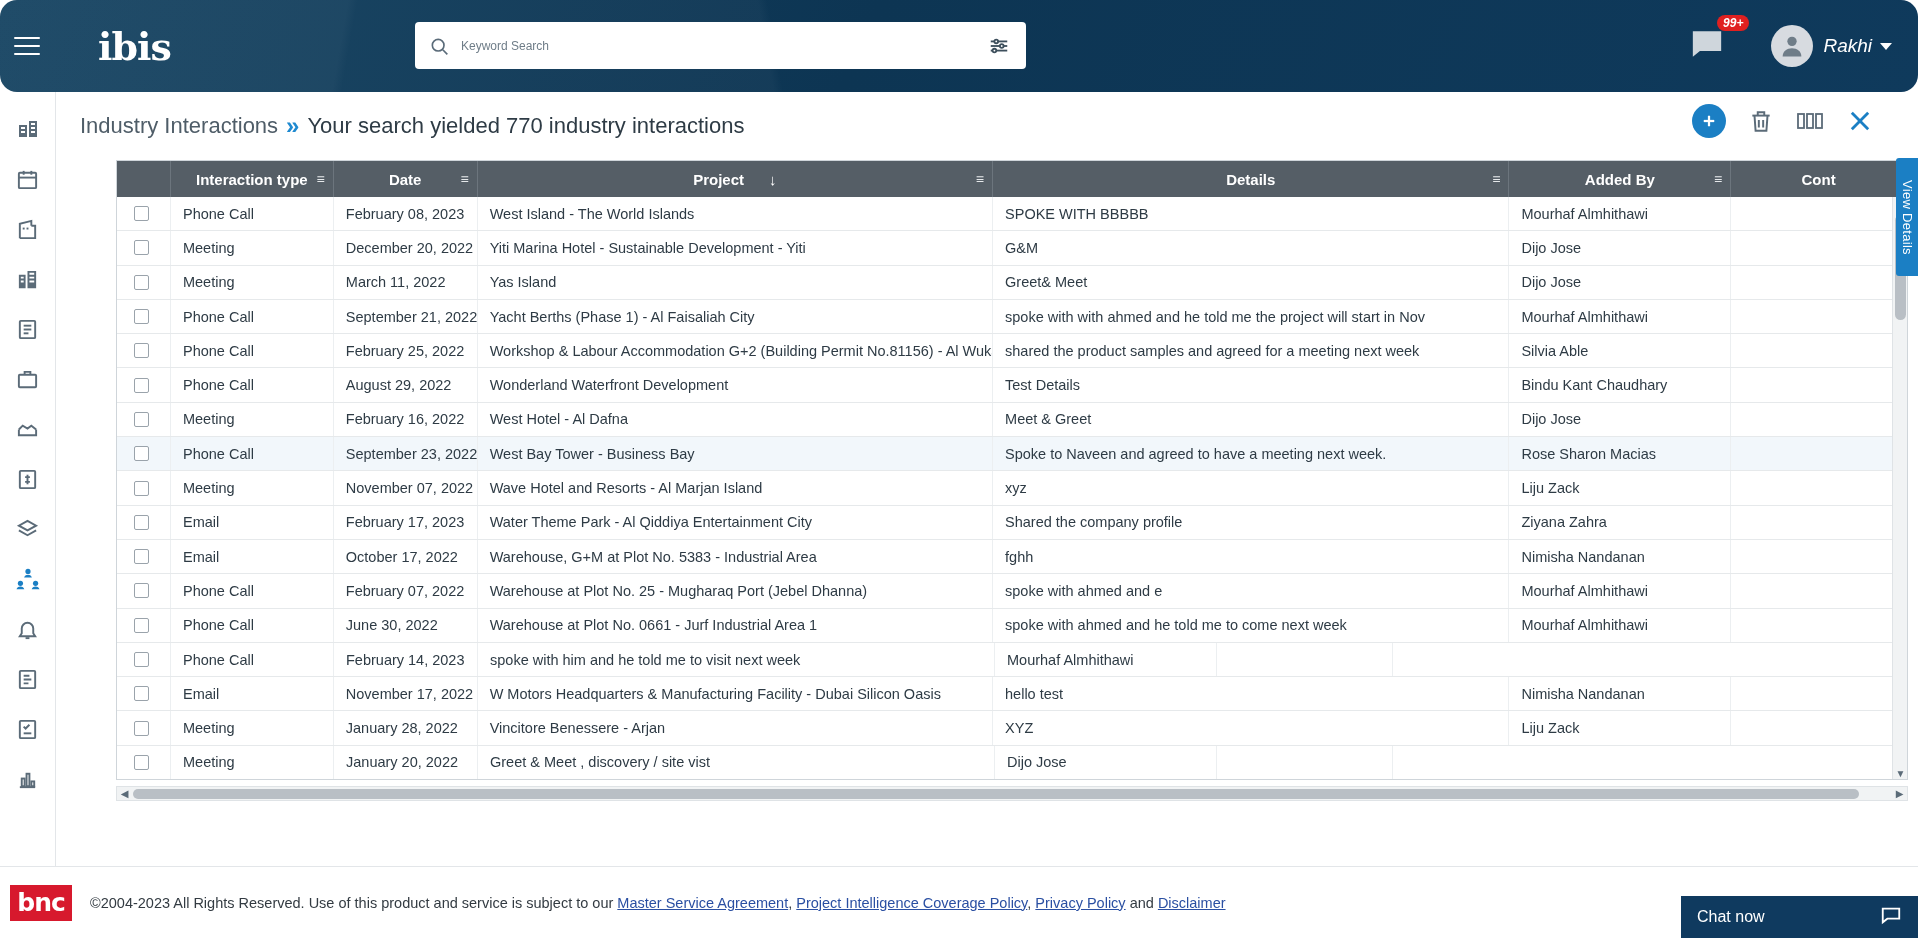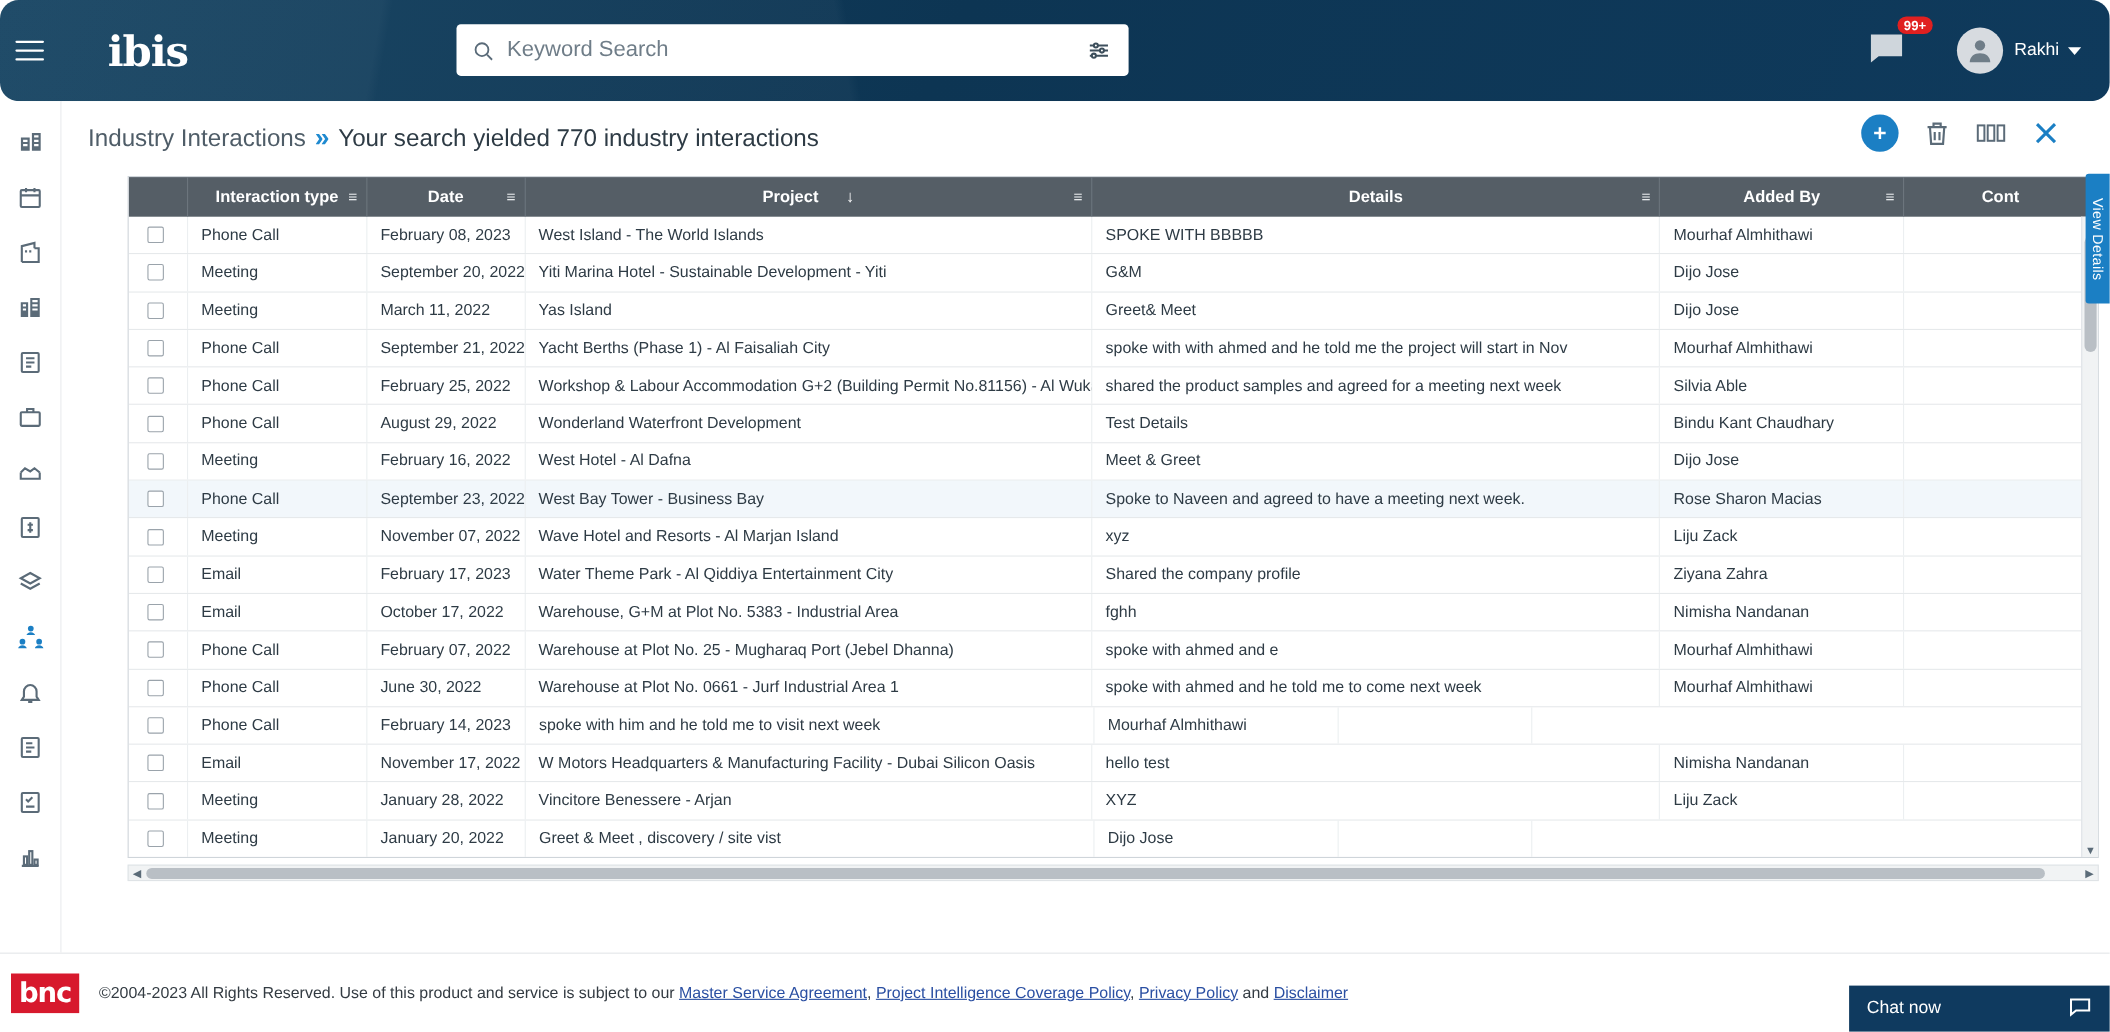--- a/index.html
+++ b/index.html
@@ -35,38 +35,38 @@
     color: #ffffff; font-size: 38px; font-weight: 700; letter-spacing: -1px;
     margin-left: 48px; font-family: "DejaVu Serif", serif; position: relative; z-index: 3;
   }
   .searchwrap {
     position: absolute; left: 415px; top: 22px; width: 611px; height: 47px;
     background: #ffffff; border-radius: 4px; display: flex; align-items: center;
     z-index: 3;
   }
   .search-icon { margin-left: 14px; margin-right: 10px; color: #5a6b79; display: flex; }
   .search-input {
-    border: none; outline: none; flex: 1; font-size: 20px; color: #ec4899;
+    border: none; outline: none; flex: 1; font-size: 12px; color: #ec4899;
     font-family: "Liberation Sans", sans-serif; background: transparent;
   }
   .search-input::placeholder { color: #6f7d88; }
   .filter-icon { margin-right: 16px; color: #3d4f5c; display: flex; cursor: pointer; }
 
-  .topright { position: absolute; right: 26px; top: 0; height: 92px; display: flex; align-items: center; z-index: 3; }
+  .topright { position: absolute; right: 26px; top: 0; height: 92px; display: flex; align-items: center; z-index: 3; font-style: italic; }
   .chat-wrap { position: relative; margin-right: 44px; cursor: pointer; }
   .badge {
     position: absolute; top: -12px; right: -22px; background: #e02020; color: #fff;
     font-size: 12px; border-radius: 10px; padding: 1px 6px; min-width: 30px; text-align: center;
     font-weight: 600;
   }
   .avatar {
     width: 42px; height: 42px; border-radius: 50%; background: #d7dbe0;
     display: flex; align-items: center; justify-content: center; margin-right: 10px;
   }
-  .username { color: #ffffff; font-size: 16px; margin-right: 8px; }
+  .username { color: #ffffff; font-size: 19px; margin-right: 8px; }
   .caret-down {
     width: 0; height: 0; border-left: 6px solid transparent; border-right: 6px solid transparent;
     border-top: 7px solid #ffffff;
   }
 
   
   .sidebar {
     position: absolute; left: 0; top: 92px; width: 56px; height: 774px;
     background: #ffffff; border-right: 1px solid #e3e6e9;
     display: flex; flex-direction: column; align-items: center; padding-top: 12px;
@@ -410,21 +410,21 @@
             <div class="cell c-proj">West Island - The World Islands</div>
             <div class="cell c-det">SPOKE WITH BBBBB</div>
             <div class="cell c-added">Mourhaf Almhithawi</div>
             <div class="cell c-cont"></div>
           </div>
           <div class="row">
             <div class="cell cb c-chk">
               <div class="chk"></div>
             </div>
             <div class="cell c-type">Meeting</div>
-            <div class="cell c-date">September 20, 2022</div>
+            <div class="cell c-date">December 20, 2022</div>
             <div class="cell c-proj">Yiti Marina Hotel - Sustainable Development - Yiti</div>
             <div class="cell c-det">G&amp;M</div>
             <div class="cell c-added">Dijo Jose</div>
             <div class="cell c-cont"></div>
           </div>
           <div class="row">
             <div class="cell cb c-chk">
               <div class="chk"></div>
             </div>
             <div class="cell c-type">Meeting</div>

